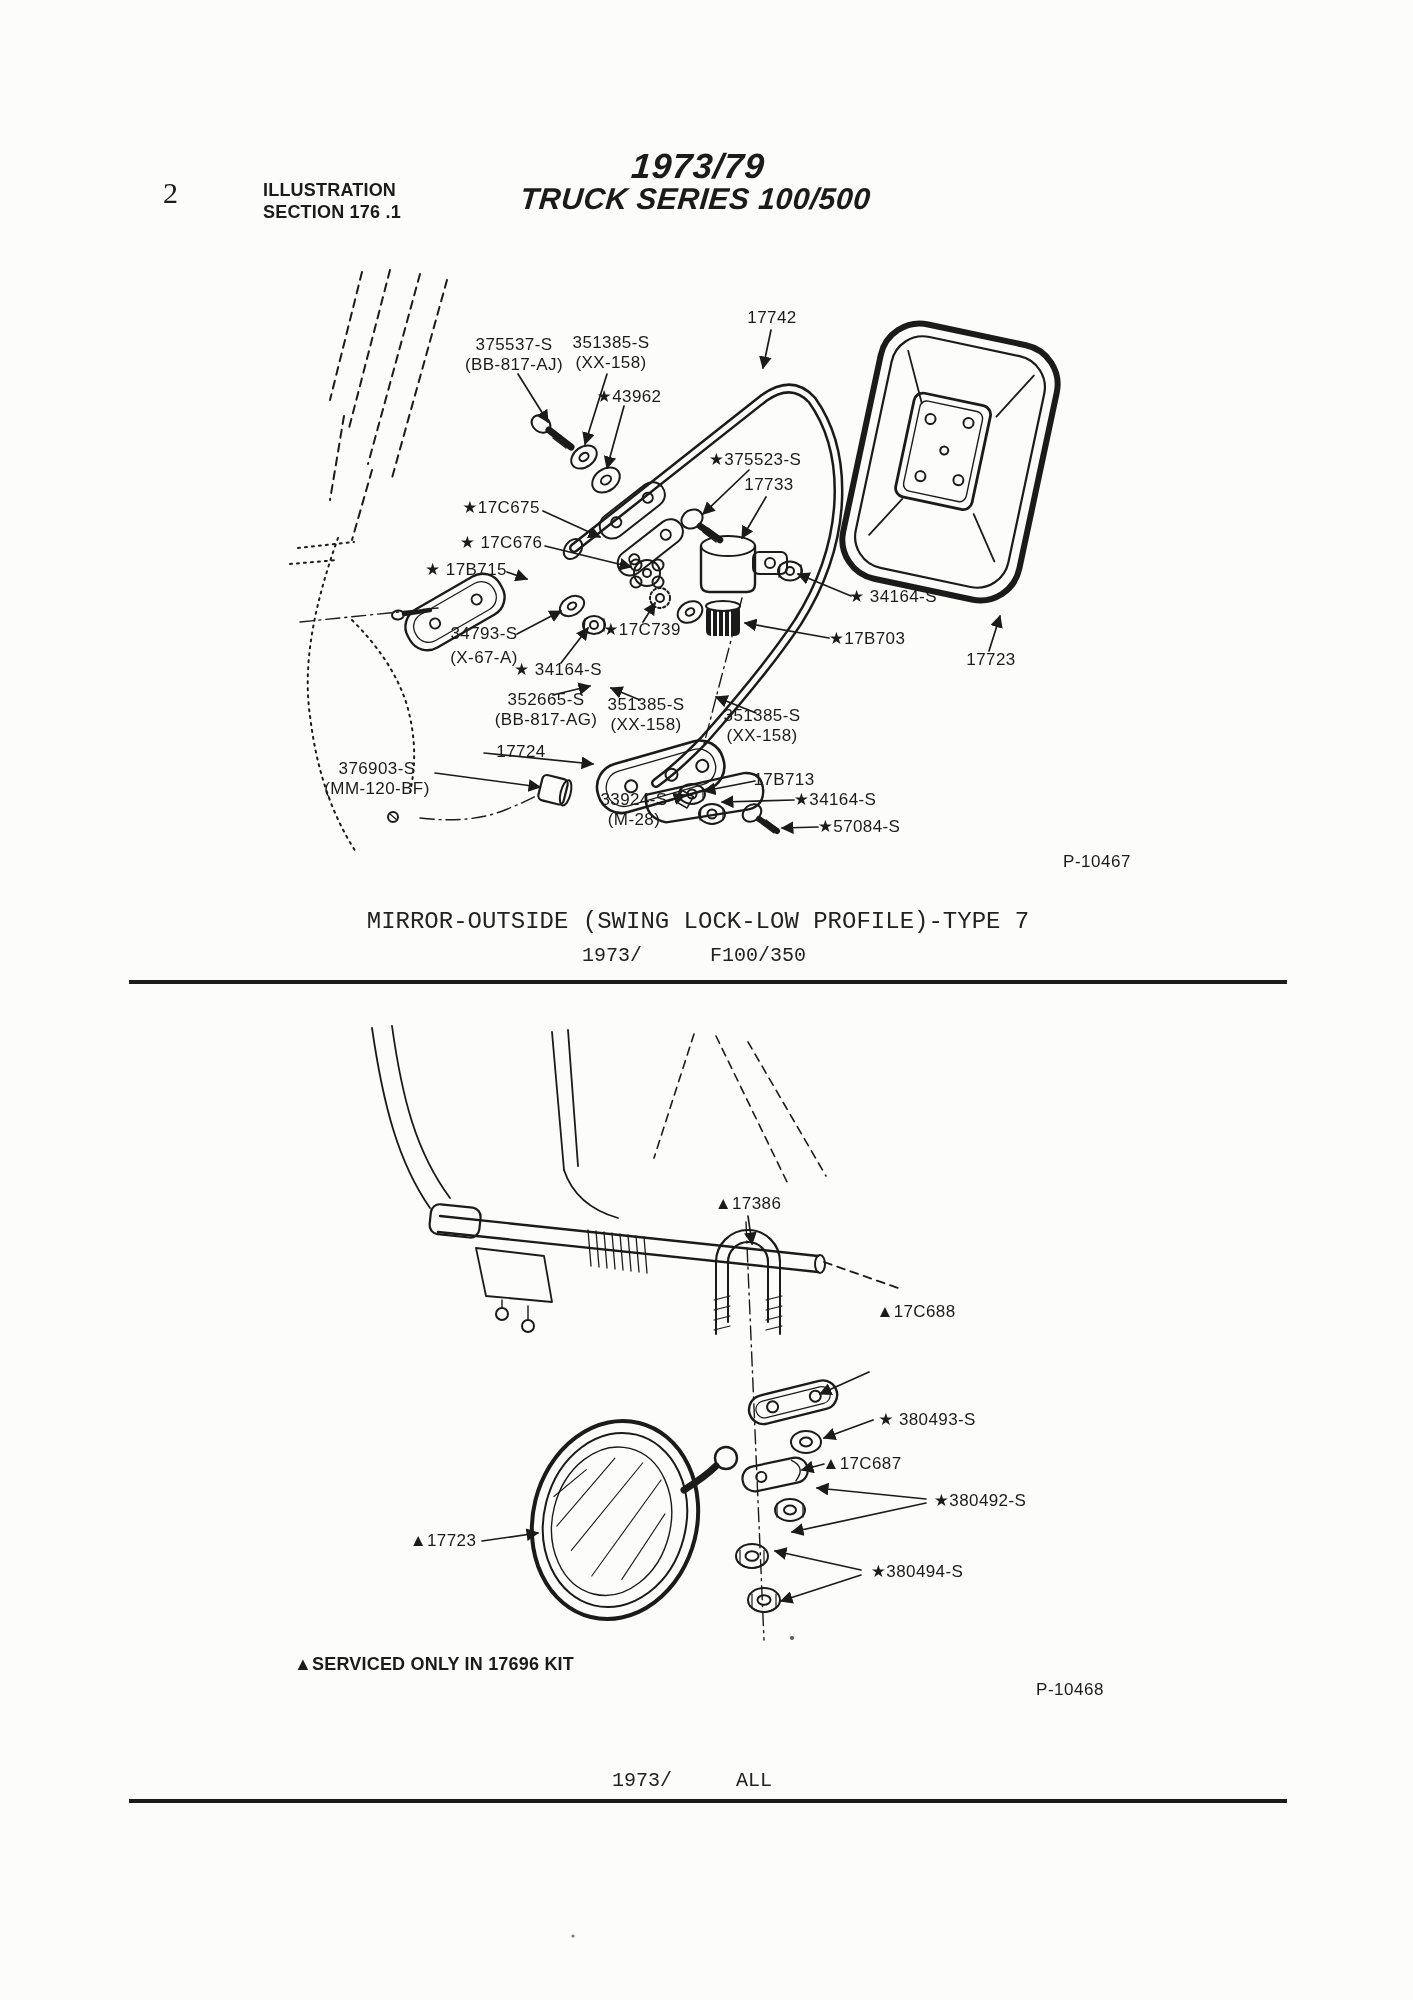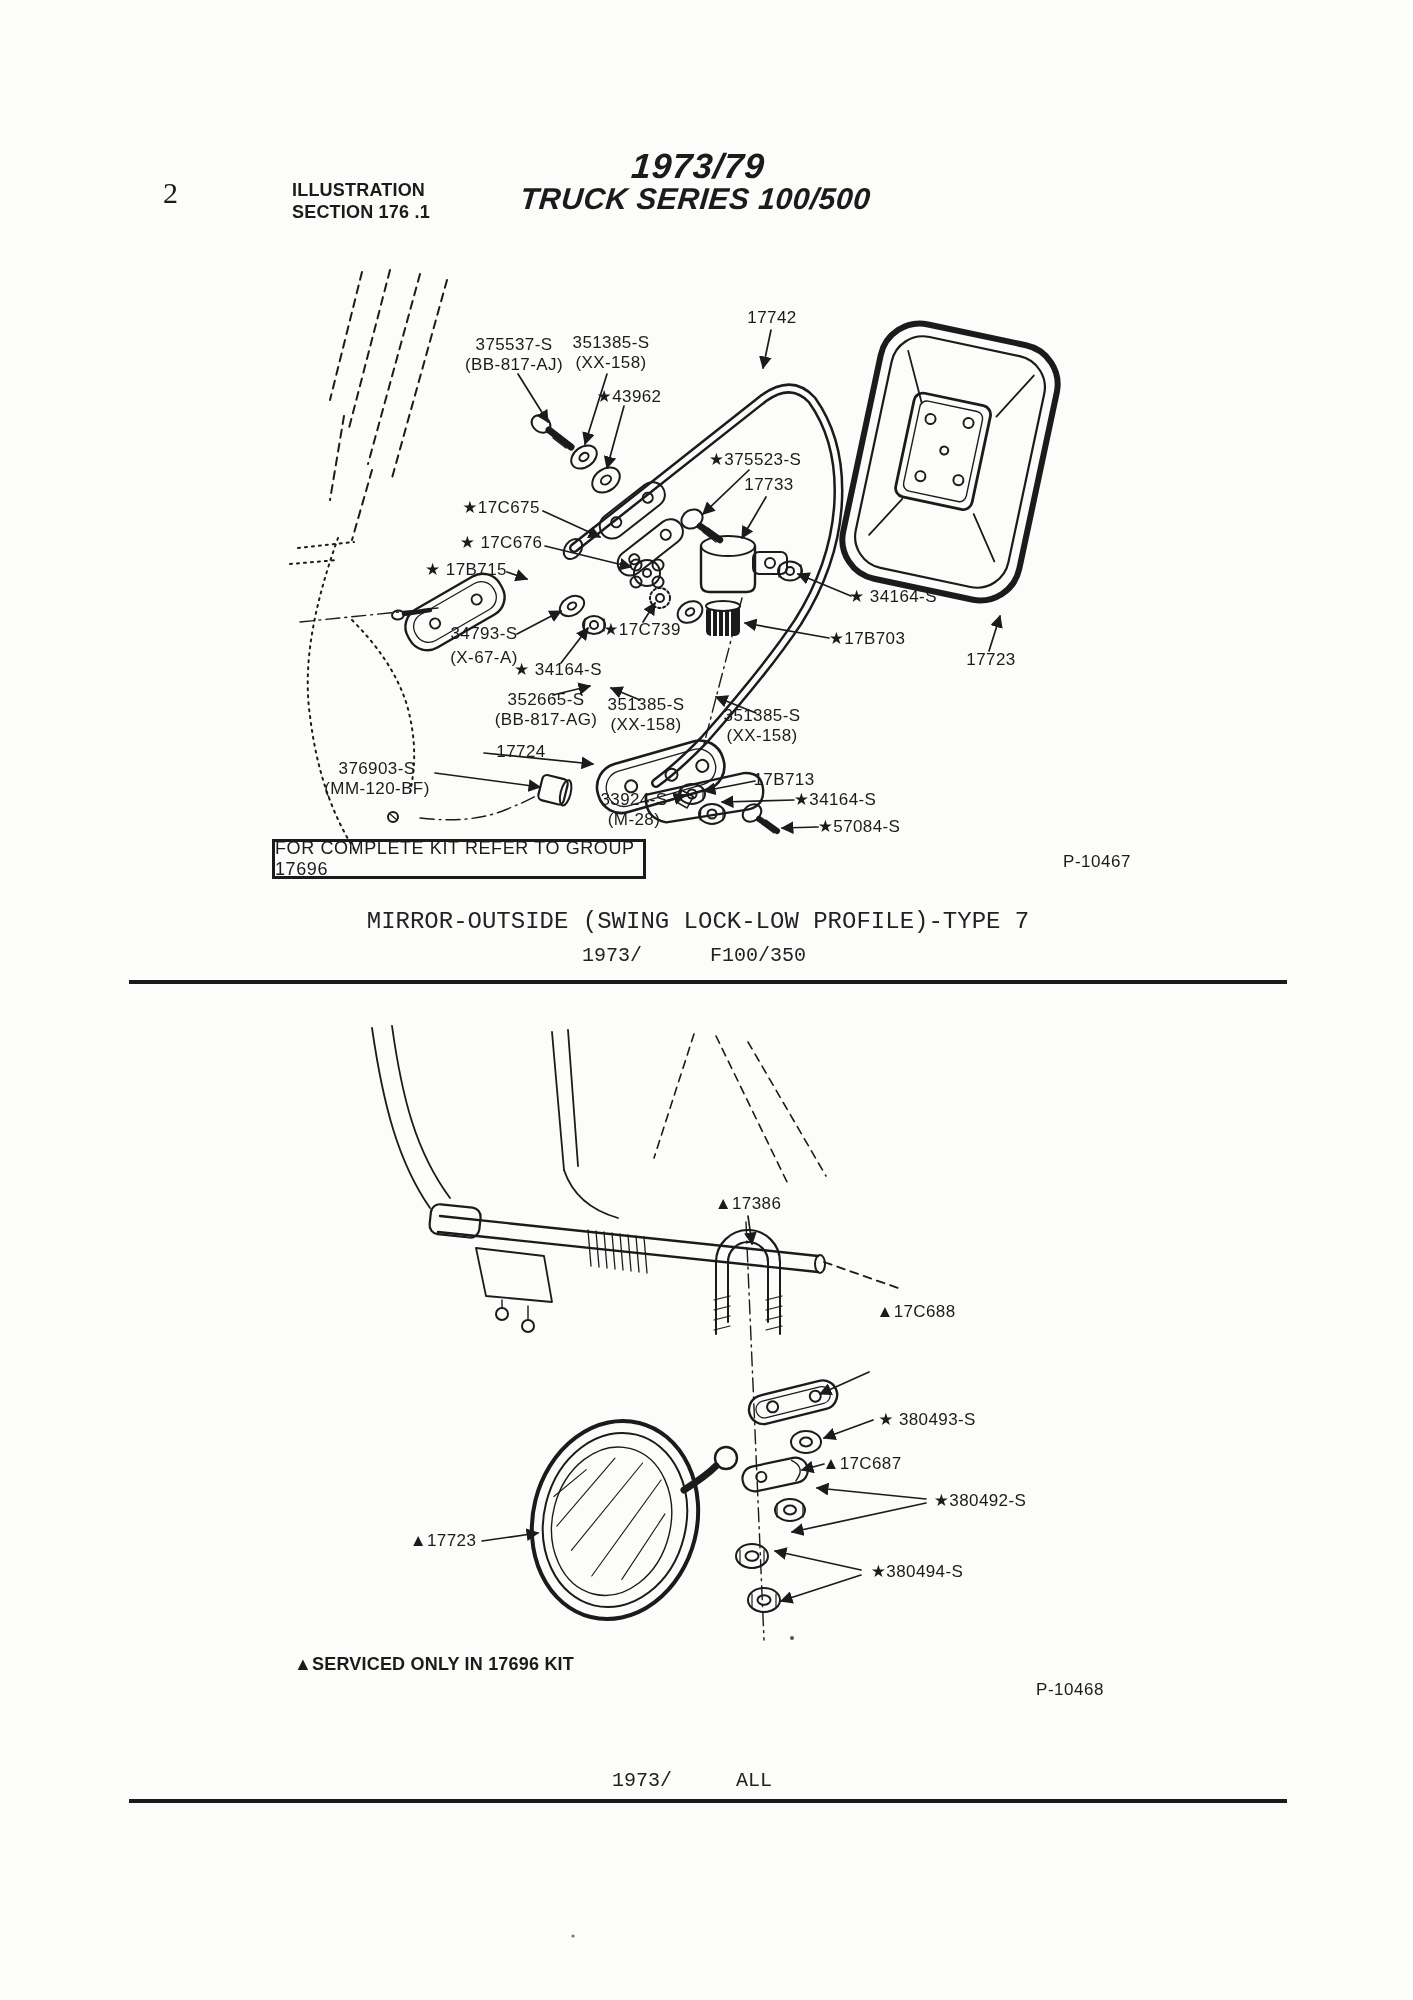--- a/index.html
+++ b/index.html
@@ -2,21 +2,21 @@
 <html><head>
 <meta charset="utf-8">
 <style>
   html,body{margin:0;padding:0;background:#888;}
   .page{position:relative;width:1413px;height:2000px;margin:0 auto;background:#fcfcfa;
         overflow:hidden;font-family:"Liberation Sans",sans-serif;color:#1b1b1b;}
   svg.art{position:absolute;inset:0;width:100%;height:100%;}
   .abs{position:absolute;}
   
   .pgnum{font-family:"Liberation Serif",serif;font-size:30px;}
-  .section{font-weight:700;font-size:18px;line-height:1.22;letter-spacing:.2px;margin-left:29px;}
+  .section{font-weight:700;font-size:18px;line-height:1.22;letter-spacing:.2px;}
   .series{transform:translateX(-50%) skewX(-5deg);font-weight:700;font-style:italic;
           text-align:center;line-height:1.02;white-space:nowrap;}
   .series .s1{font-size:35px;letter-spacing:1px;}
   .series .s2{font-size:30px;letter-spacing:.5px;}
   
   .plbl{position:absolute;transform:translate(-50%,-50%);font-size:17px;line-height:1.18;
         letter-spacing:.4px;text-align:center;white-space:nowrap;}
   .plbl span{display:block;}
   
   .kitbox{position:absolute;left:272px;top:839px;width:368px;height:34px;border:3px solid #1b1b1b;
@@ -404,21 +404,20 @@
     <span>33924-S</span>
     <span>(M-28)</span>
   </div>
   <div class="plbl" style="left:835px;top:800px">
     <span>★34164-S</span>
   </div>
   <div class="plbl" style="left:859px;top:827px">
     <span>★57084-S</span>
   </div>
 
-  <div class="kitbox">FOR COMPLETE KIT REFER TO GROUP 17696</div>
   <div class="plate" style="left:1097px;top:862px">P-10467</div>
 
   <div class="cap" style="left:698px;top:908px">MIRROR-OUTSIDE (SWING LOCK-LOW PROFILE)-TYPE 7</div>
   <div class="capline" style="left:694px;top:944px;gap:68px">
     <span>1973/</span>
     <span>F100/350</span>
   </div>
   <div class="rule" style="top:980px"></div>
 
   <div class="plbl" style="left:748px;top:1204px">

